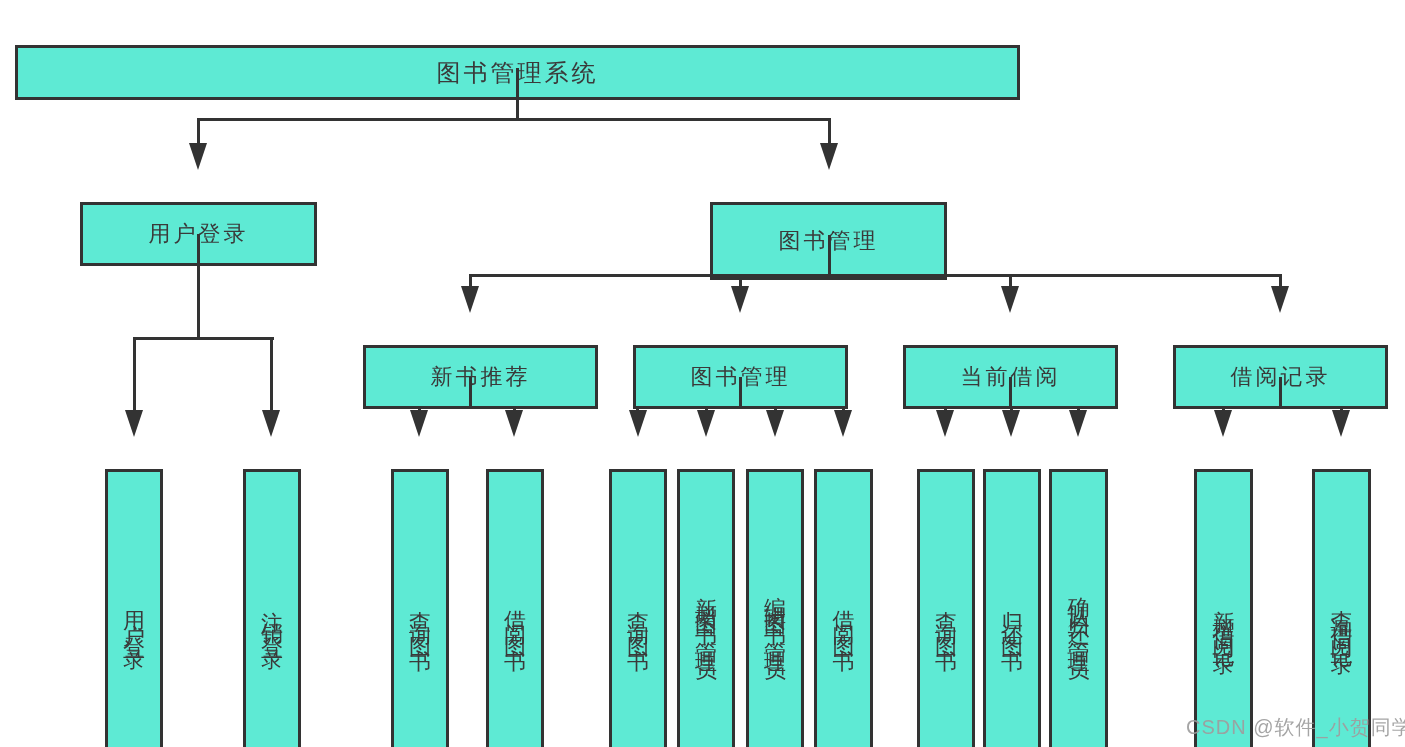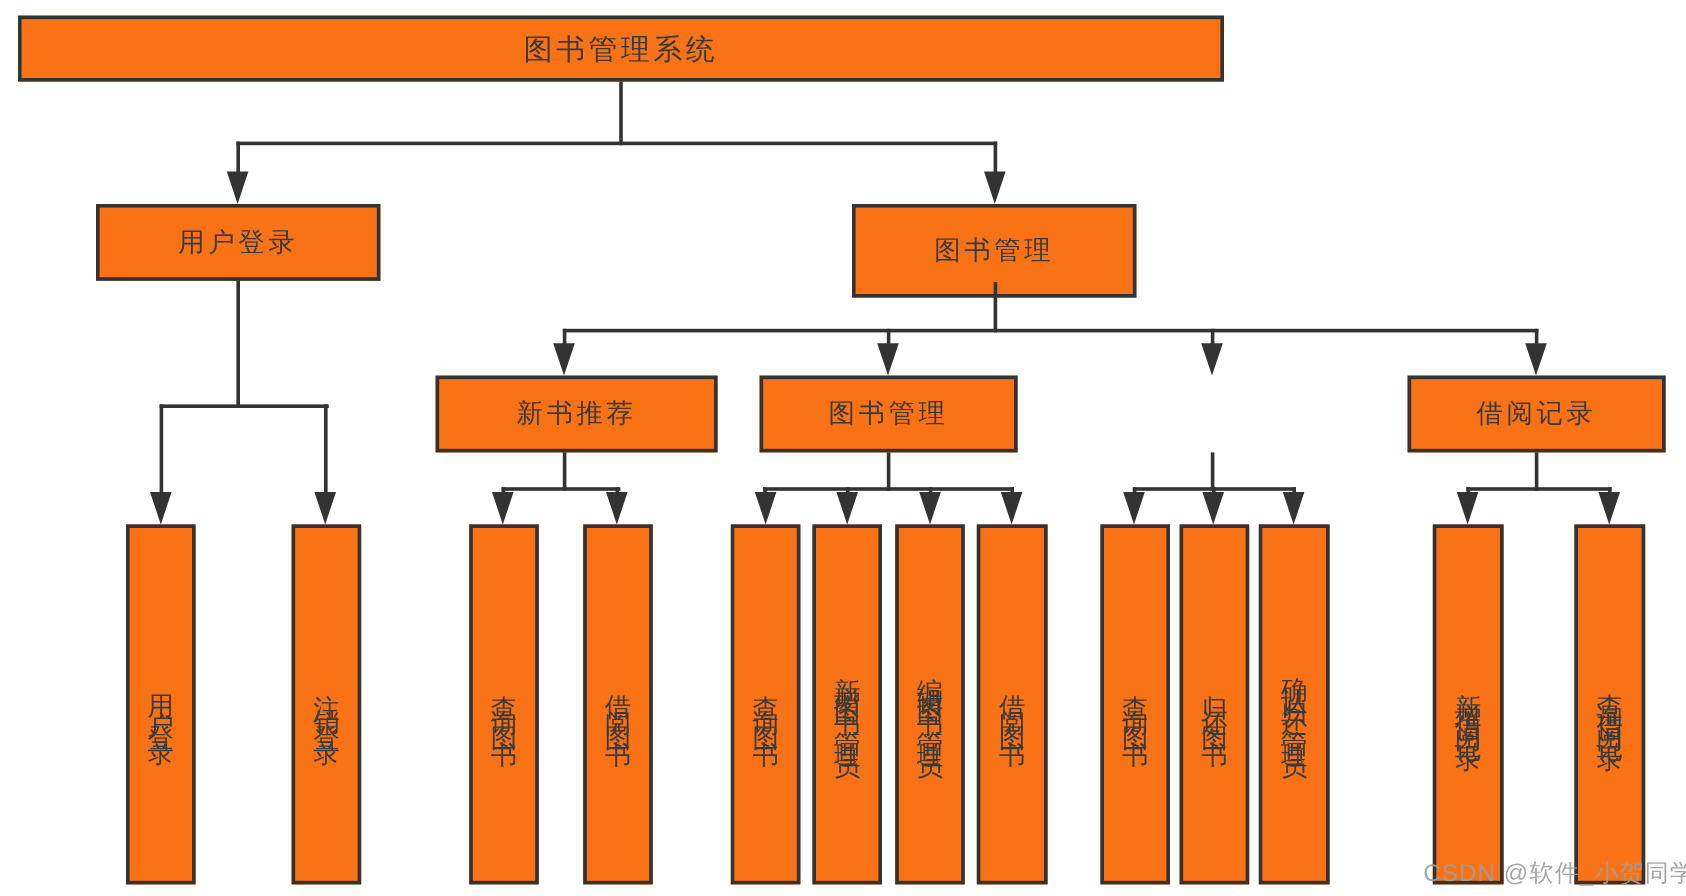--- a/index.html
+++ b/index.html
@@ -13,29 +13,30 @@
     width:1405px;
     height:747px;
     background:#ffffff;
     font-family:"Liberation Sans", sans-serif;
     overflow:hidden;
   }
   .node{
     position:absolute;
     box-sizing:border-box;
     border:3px solid var(--line);
-    background:#f97316;
+    background:#5eead4;
     display:flex;
     align-items:center;
     justify-content:center;
     color:var(--text);
     font-size:22px;
     letter-spacing:3px;
     text-align:center;
     white-space:nowrap;
+    margin-top:32px;
   }
   .node.title{font-size:24px;}
   .vnode{
     writing-mode:vertical-rl;
     text-orientation:mixed;
     white-space:nowrap;
     line-height:1;
   }
   .vnode.ls-s{letter-spacing:13px;}
   .vnode.ls-l{letter-spacing:9px;}
@@ -70,20 +71,21 @@
   <div class="node title" style="left:15px;top:13px;width:1005px;height:55px;">图书管理系统</div>
 
   <div class="node" style="left:80px;top:170px;width:237px;height:64px;">用户登录</div>
 
   <div class="node" style="left:710px;top:170px;width:237px;height:78px;">图书管理</div>
 
   <div class="node" style="left:363px;top:313px;width:235px;height:64px;">新书推荐</div>
 
   <div class="node" style="left:633px;top:313px;width:215px;height:64px;">图书管理</div>
 
+  <div class="node" style="left:903px;top:313px;width:215px;height:64px;">当前借阅</div>
 
   <div class="node" style="left:1173px;top:313px;width:215px;height:64px;">借阅记录</div>
 
   <div class="node vnode ls-s" style="left:105px;top:437px;width:58px;height:300px;">用户登录</div>
 
   <div class="node vnode ls-s" style="left:243px;top:437px;width:58px;height:300px;">注销登录</div>
 
   <div class="node vnode ls-s" style="left:391px;top:437px;width:58px;height:300px;">查询图书</div>
 
   <div class="node vnode ls-s" style="left:486px;top:437px;width:58px;height:300px;">借阅图书</div>

